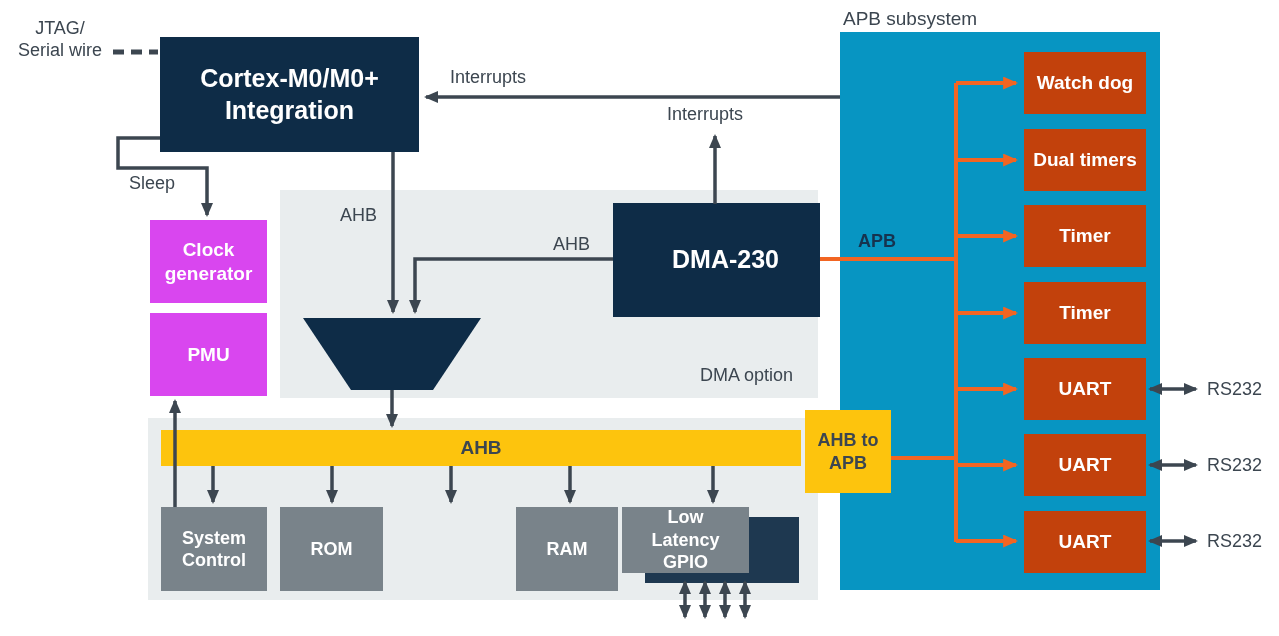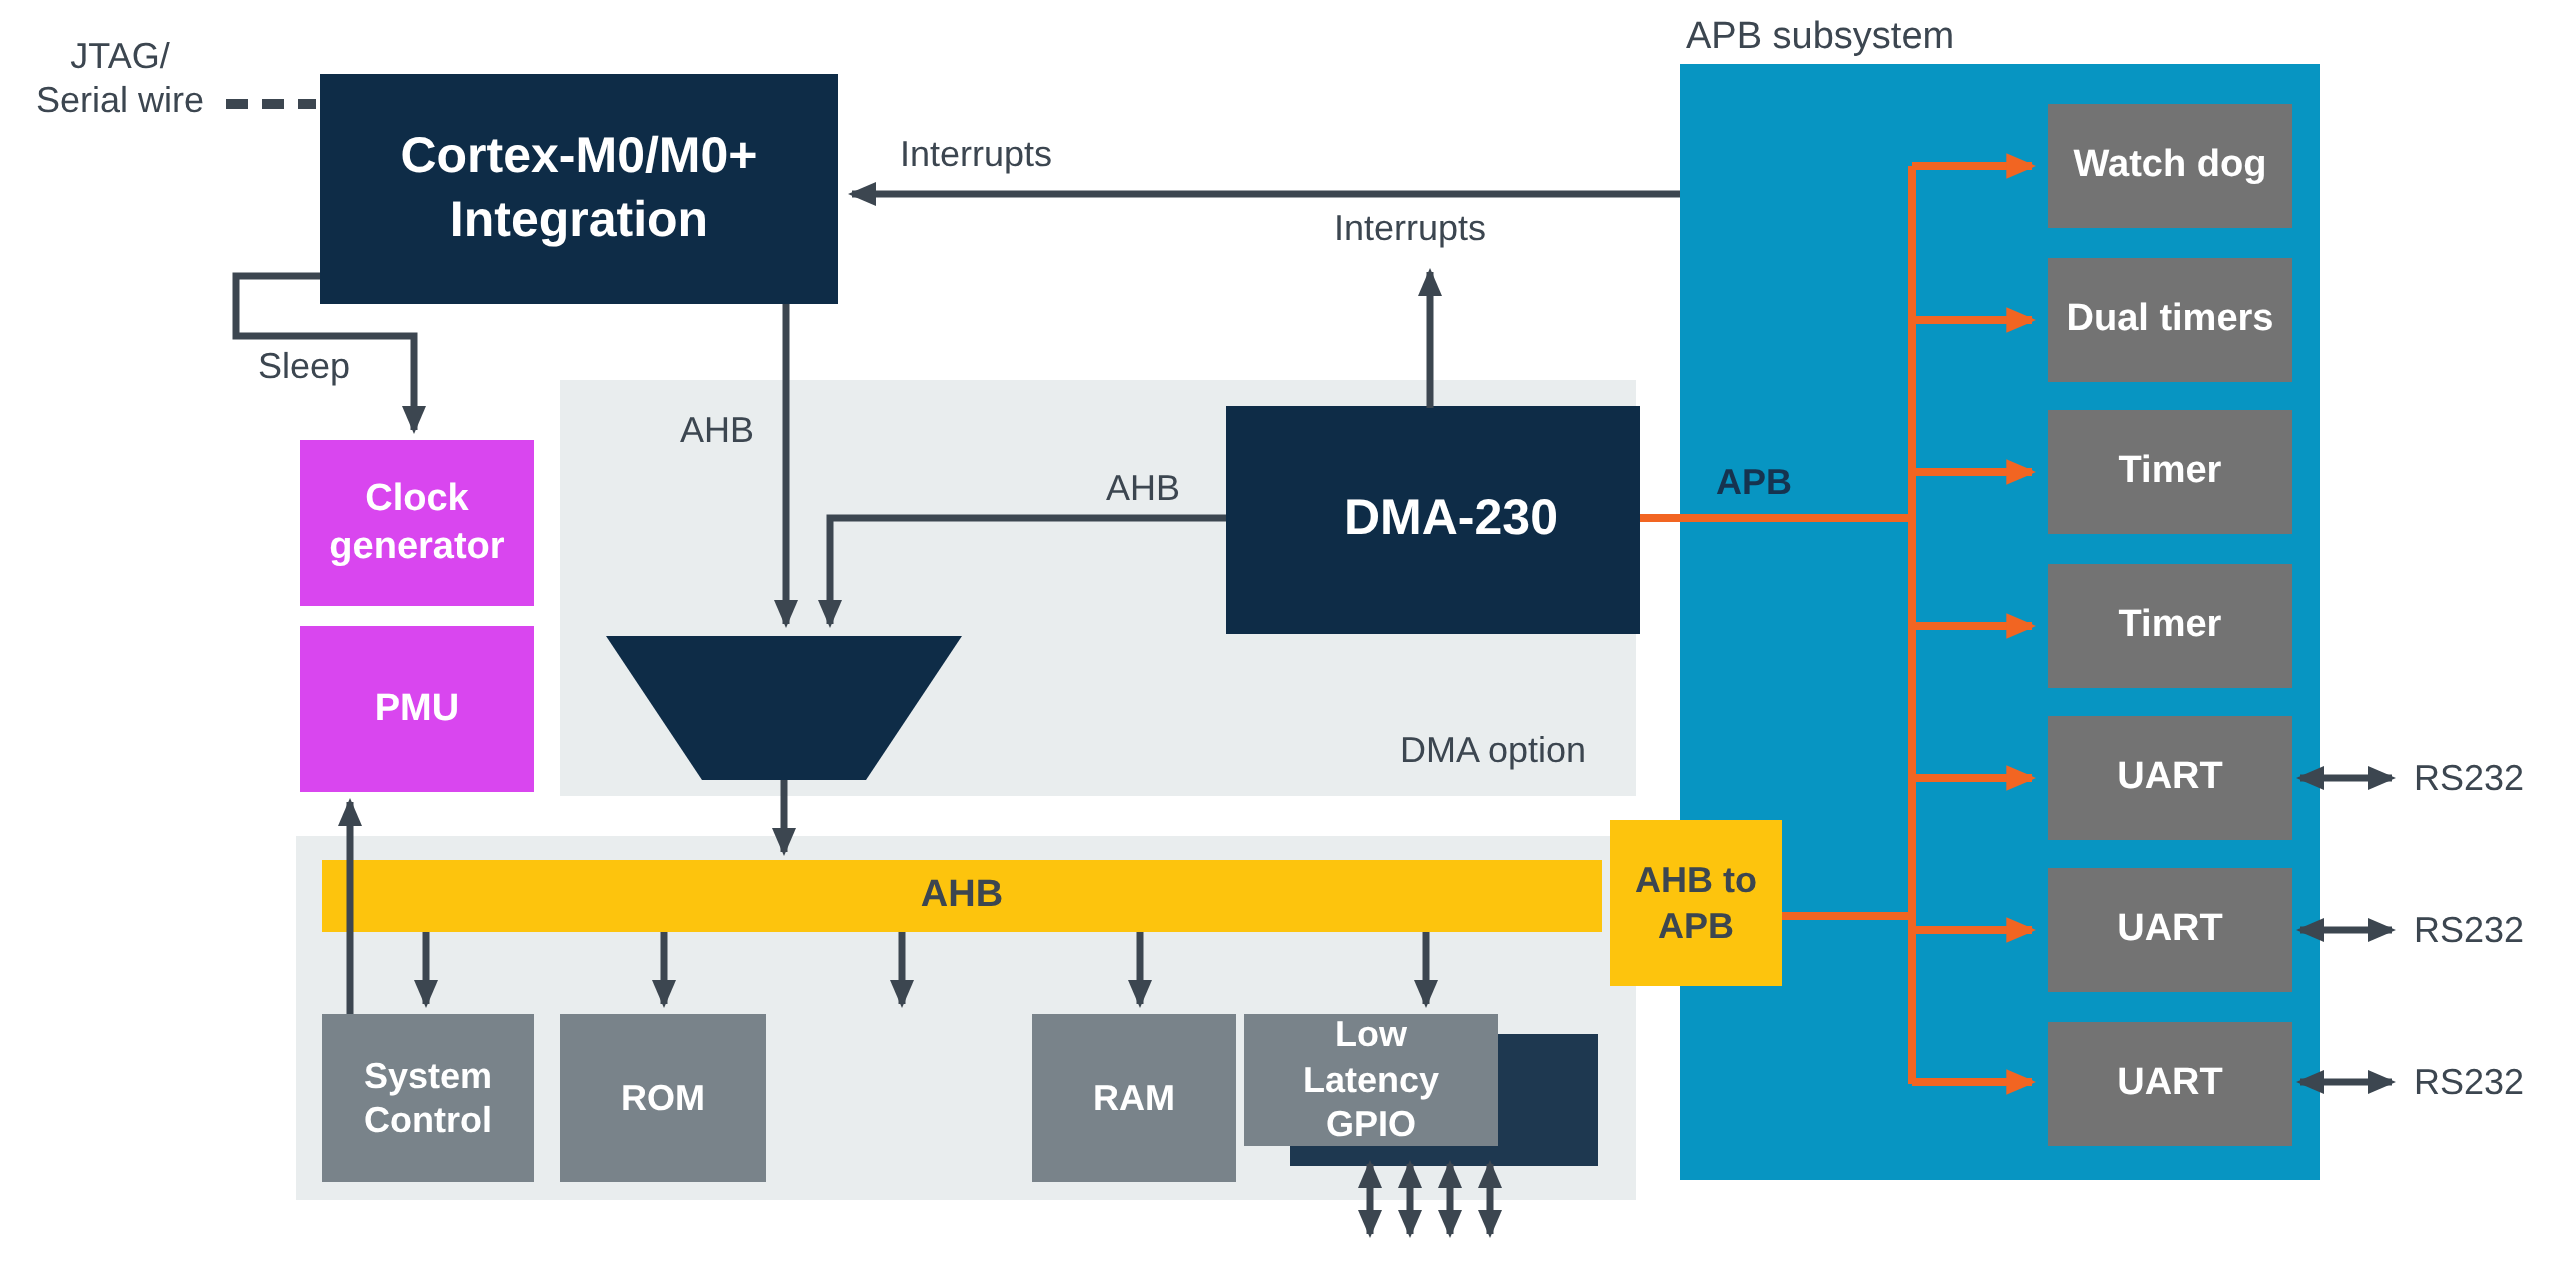--- a/index.html
+++ b/index.html
@@ -7,21 +7,21 @@
     position:relative;width:1279px;height:636px;background:#ffffff;overflow:hidden;
     font-family:"Liberation Sans","DejaVu Sans",sans-serif;
   }
   .abs{position:absolute;box-sizing:border-box;}
   .region{background:#e9edee;z-index:1;}
   .box{display:flex;align-items:center;justify-content:center;text-align:center;
        color:#ffffff;font-weight:bold;z-index:2;line-height:1.25;}
   .navy{background:#0e2c47;padding-left:18px;}
   .orange{background:#d946ef;}
   .teal{background:#0795c2;}
-  .cyan{background:#737373;}
+  .cyan{background:#c2410c;}
   .grayb{background:#79838a;}
   .yellow{background:#fdc40d;}
   .shadow{background:#1e3850;z-index:1;}
   .lbl{position:absolute;color:#3c4650;font-size:18px;z-index:6;white-space:pre-line;line-height:1.2;}
   .lbl.navytext{color:#16334f;font-weight:bold;}
   .wires{position:absolute;left:0;top:0;z-index:5;pointer-events:none;}
   .bar-label{color:#3c4650;font-weight:bold;font-size:19px;}
   .big{font-size:25px;}
   .mid{font-size:19px;}
   .small{font-size:18px;}

